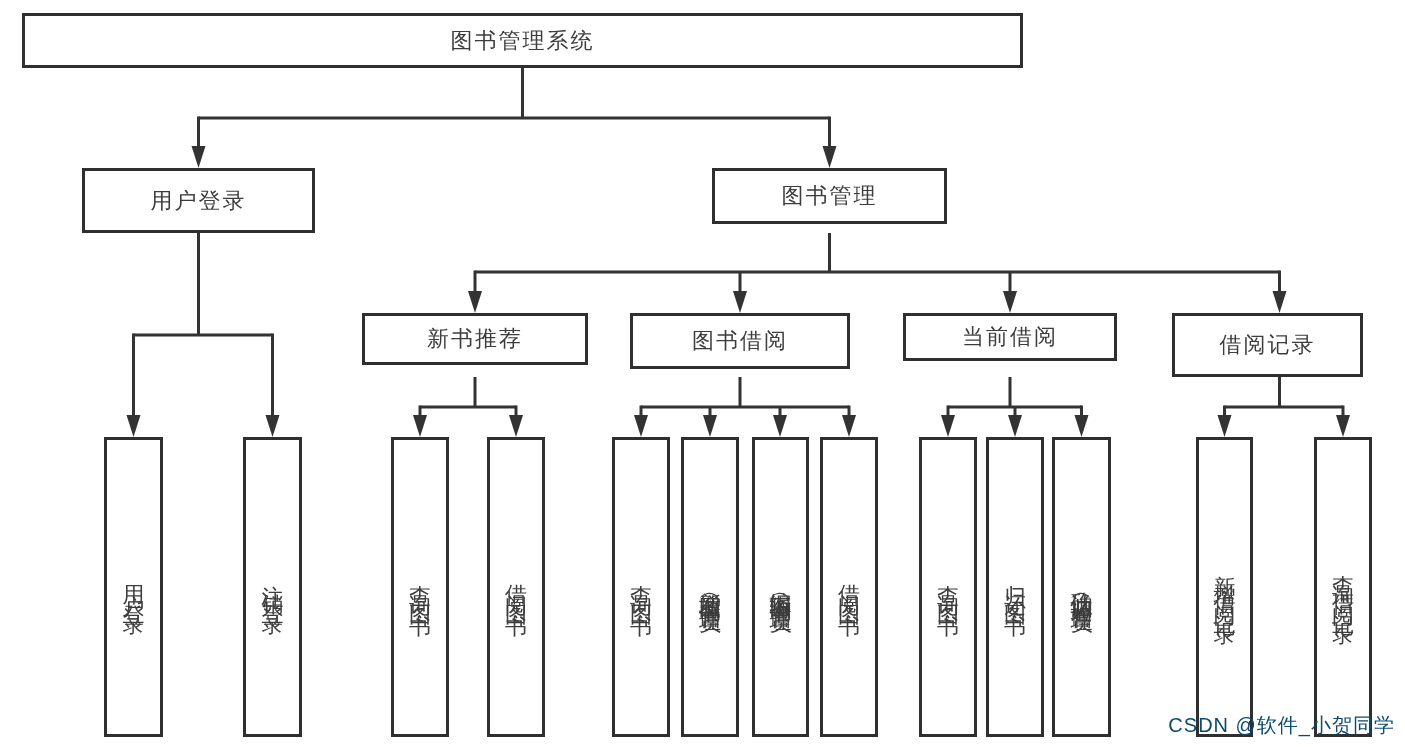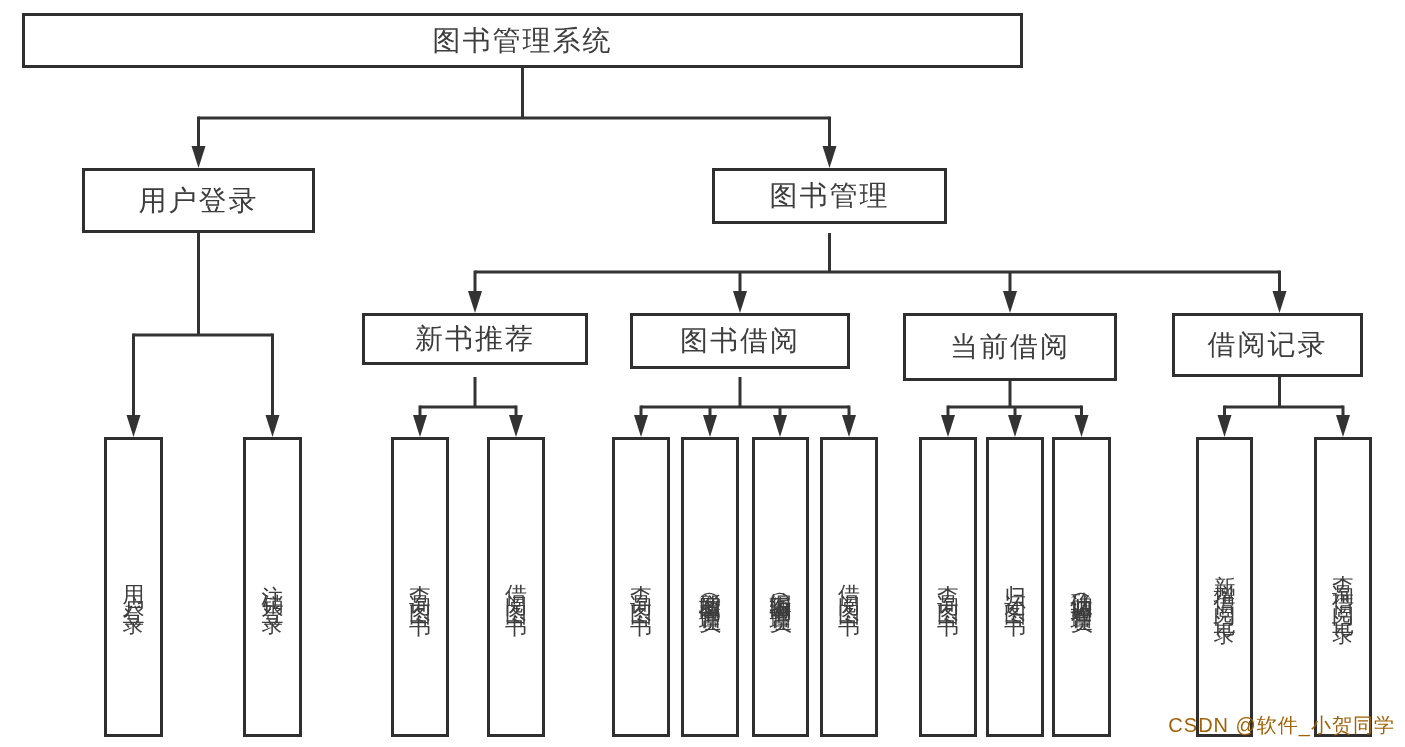--- a/index.html
+++ b/index.html
@@ -19,40 +19,40 @@
     z-index: 1;
   }
   .node {
     position: absolute;
     box-sizing: border-box;
     border: 3px solid #2f2f2f;
     background: #ffffff;
     display: flex;
     align-items: center;
     justify-content: center;
-    font-size: 28px;
+    font-size: 22px;
     letter-spacing: 2px;
     z-index: 2;
     text-align: center;
   }
   .vnode {
     writing-mode: vertical-rl;
     text-orientation: mixed;
     letter-spacing: 10px;
     font-size: 22px;
     line-height: 1;
     padding: 6px 0;
   }
   .vnode.tight { letter-spacing: 3px; }
   .watermark {
     position: absolute;
     right: 10px;
     top: 712px;
     font-size: 20px;
-    color: #a16207;
+    color: #0c4a6e;
     letter-spacing: 1px;
     z-index: 3;
     white-space: nowrap;
   }
 </style>
 </head>
 <body>
 
 <div class="stage">
 
@@ -129,21 +129,21 @@
     </g>
   </svg>
 
   <div class="node" style="left:22px; top:13px; width:1001px; height:55px;">图书管理系统</div>
 
   <div class="node" style="left:82px; top:168px; width:233px; height:65px;">用户登录</div>
   <div class="node" style="left:712px; top:168px; width:235px; height:56px;">图书管理</div>
 
   <div class="node" style="left:362px; top:313px; width:226px; height:52px;">新书推荐</div>
   <div class="node" style="left:630px; top:313px; width:220px; height:56px;">图书借阅</div>
-  <div class="node" style="left:903px; top:313px; width:214px; height:68px;">当前借阅</div>
+  <div class="node" style="left:903px; top:313px; width:214px; height:48px;">当前借阅</div>
   <div class="node" style="left:1172px; top:313px; width:191px; height:64px;">借阅记录</div>
 
   <div class="node vnode" style="left:104px; top:437px; width:59px; height:300px;">用户登录</div>
   <div class="node vnode" style="left:243px; top:437px; width:59px; height:300px;">注销登录</div>
 
   <div class="node vnode" style="left:391px; top:437px; width:58px; height:300px;">查询图书</div>
   <div class="node vnode" style="left:487px; top:437px; width:58px; height:300px;">借阅图书</div>
 
   <div class="node vnode" style="left:612px; top:437px; width:58px; height:300px;">查询图书</div>
   <div class="node vnode tight" style="left:681px; top:437px; width:58px; height:300px;">新增图书（管理员）</div>

